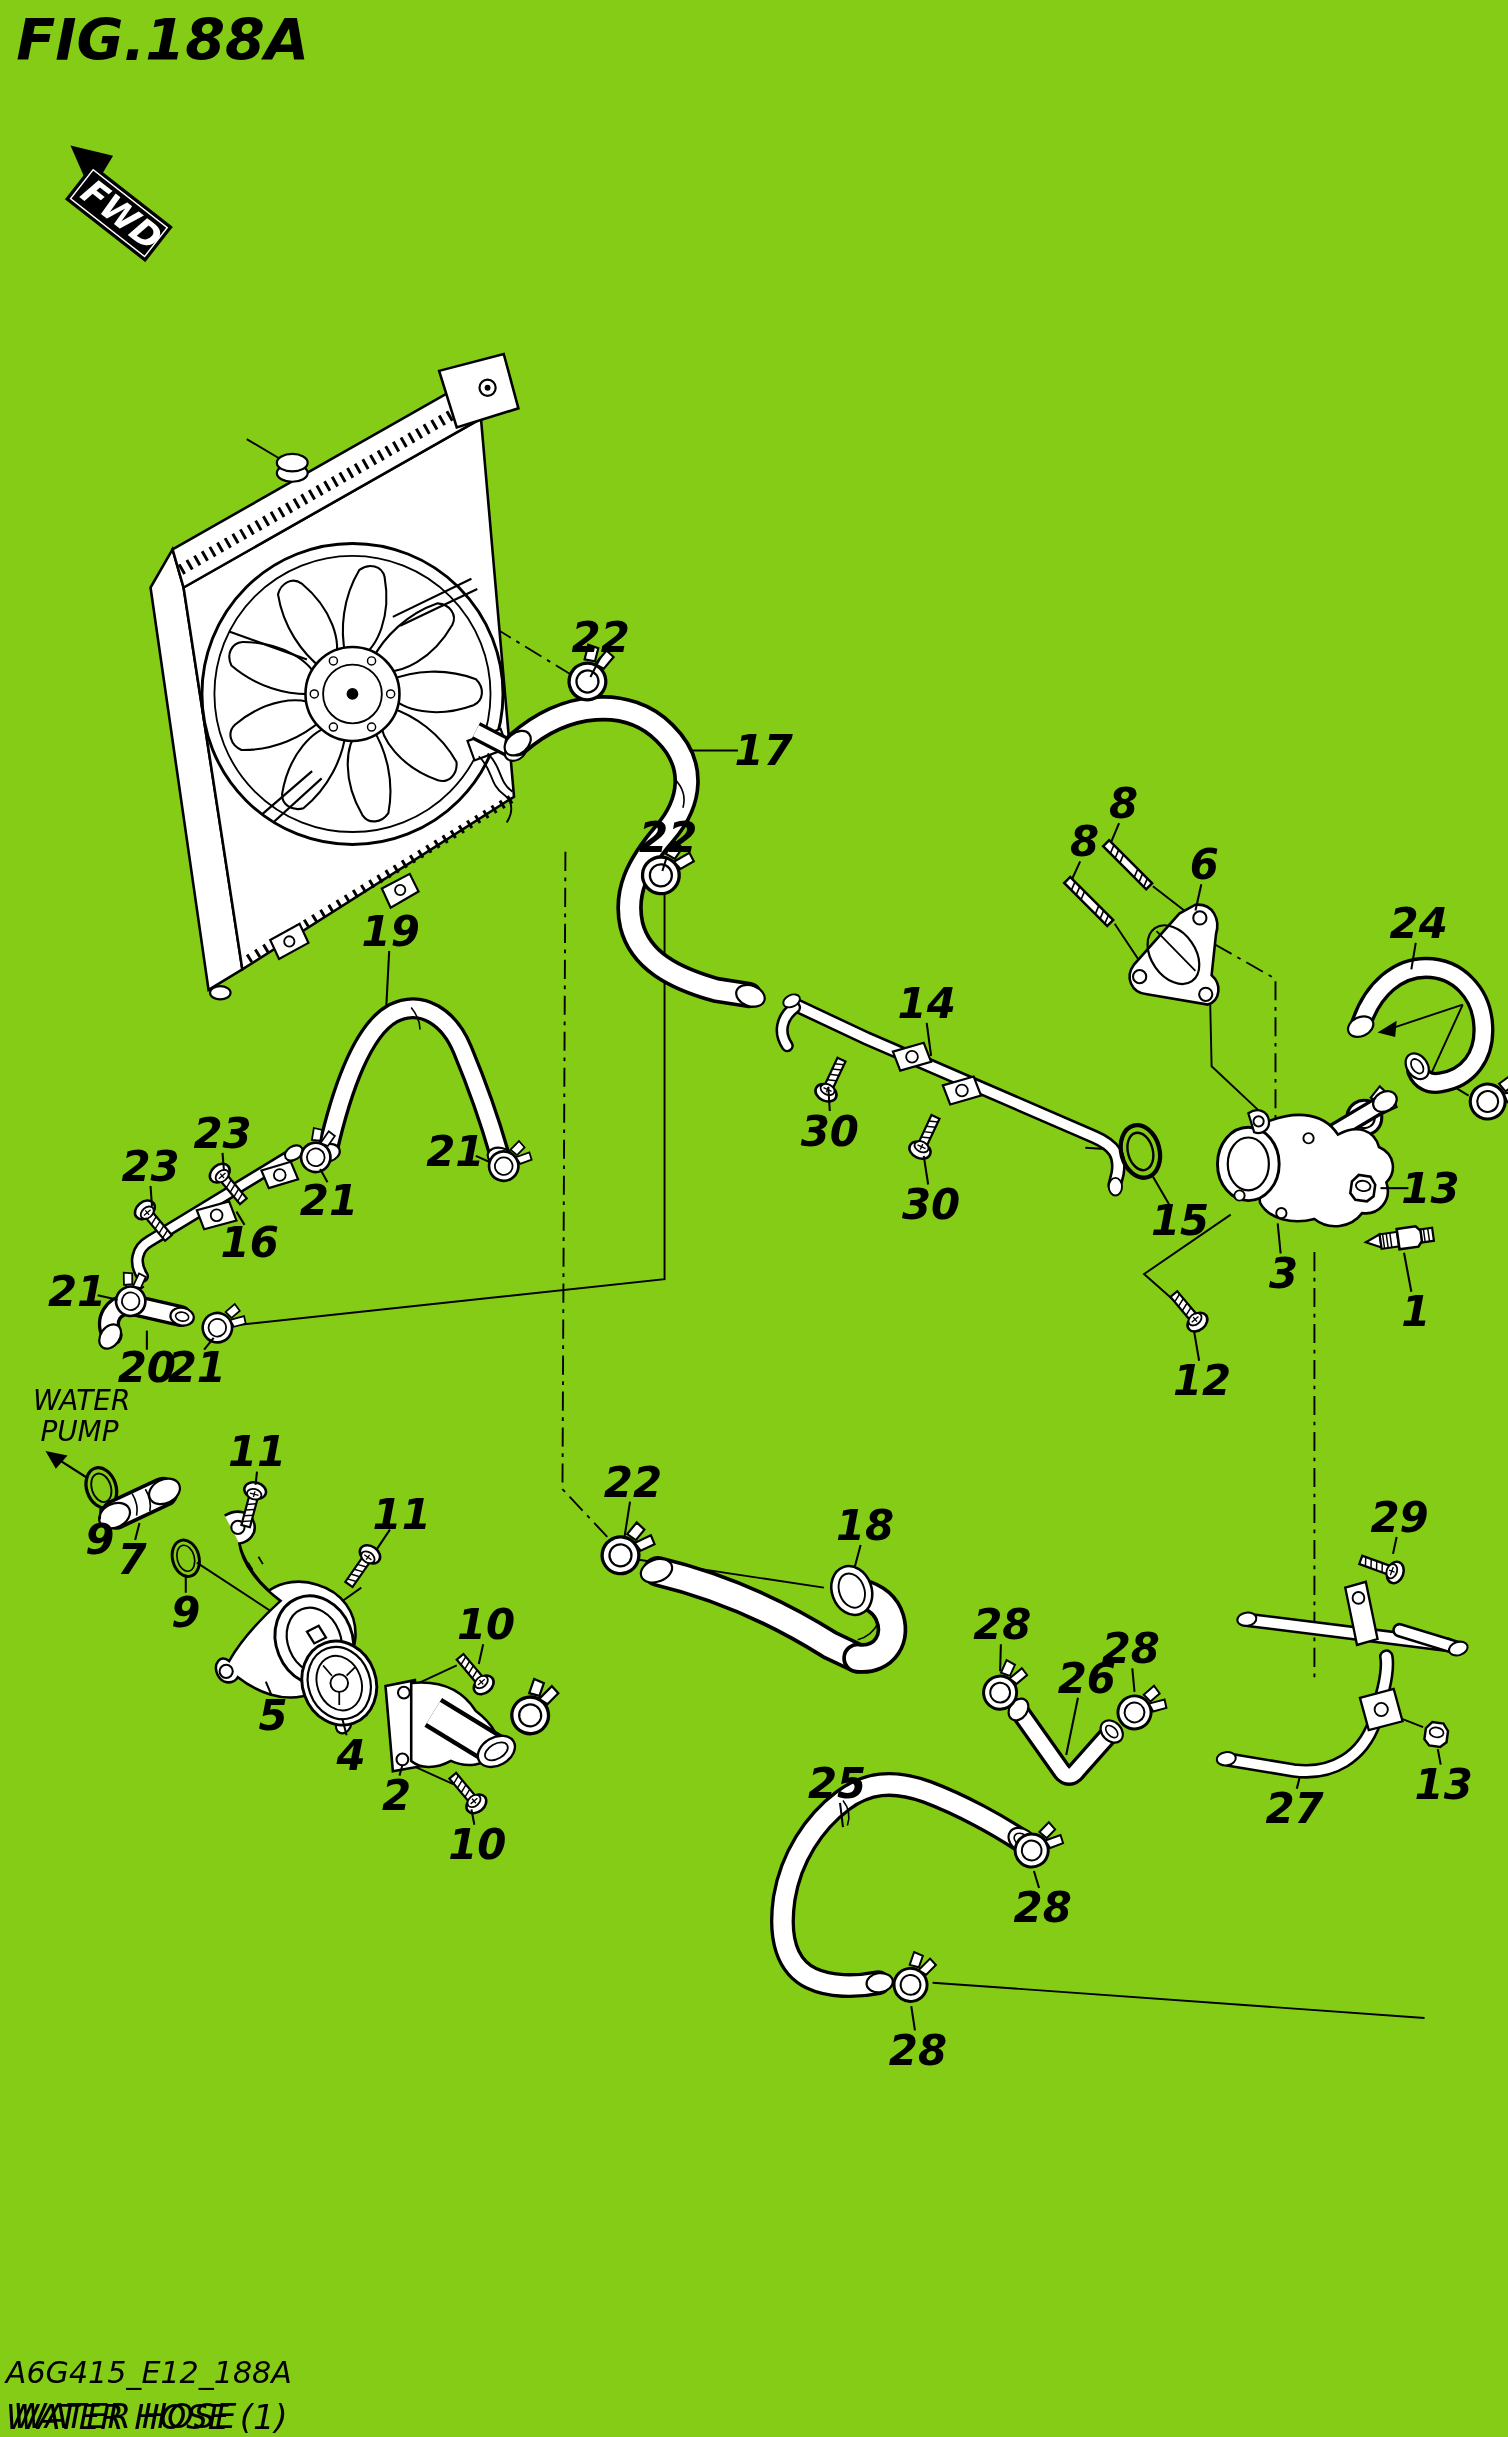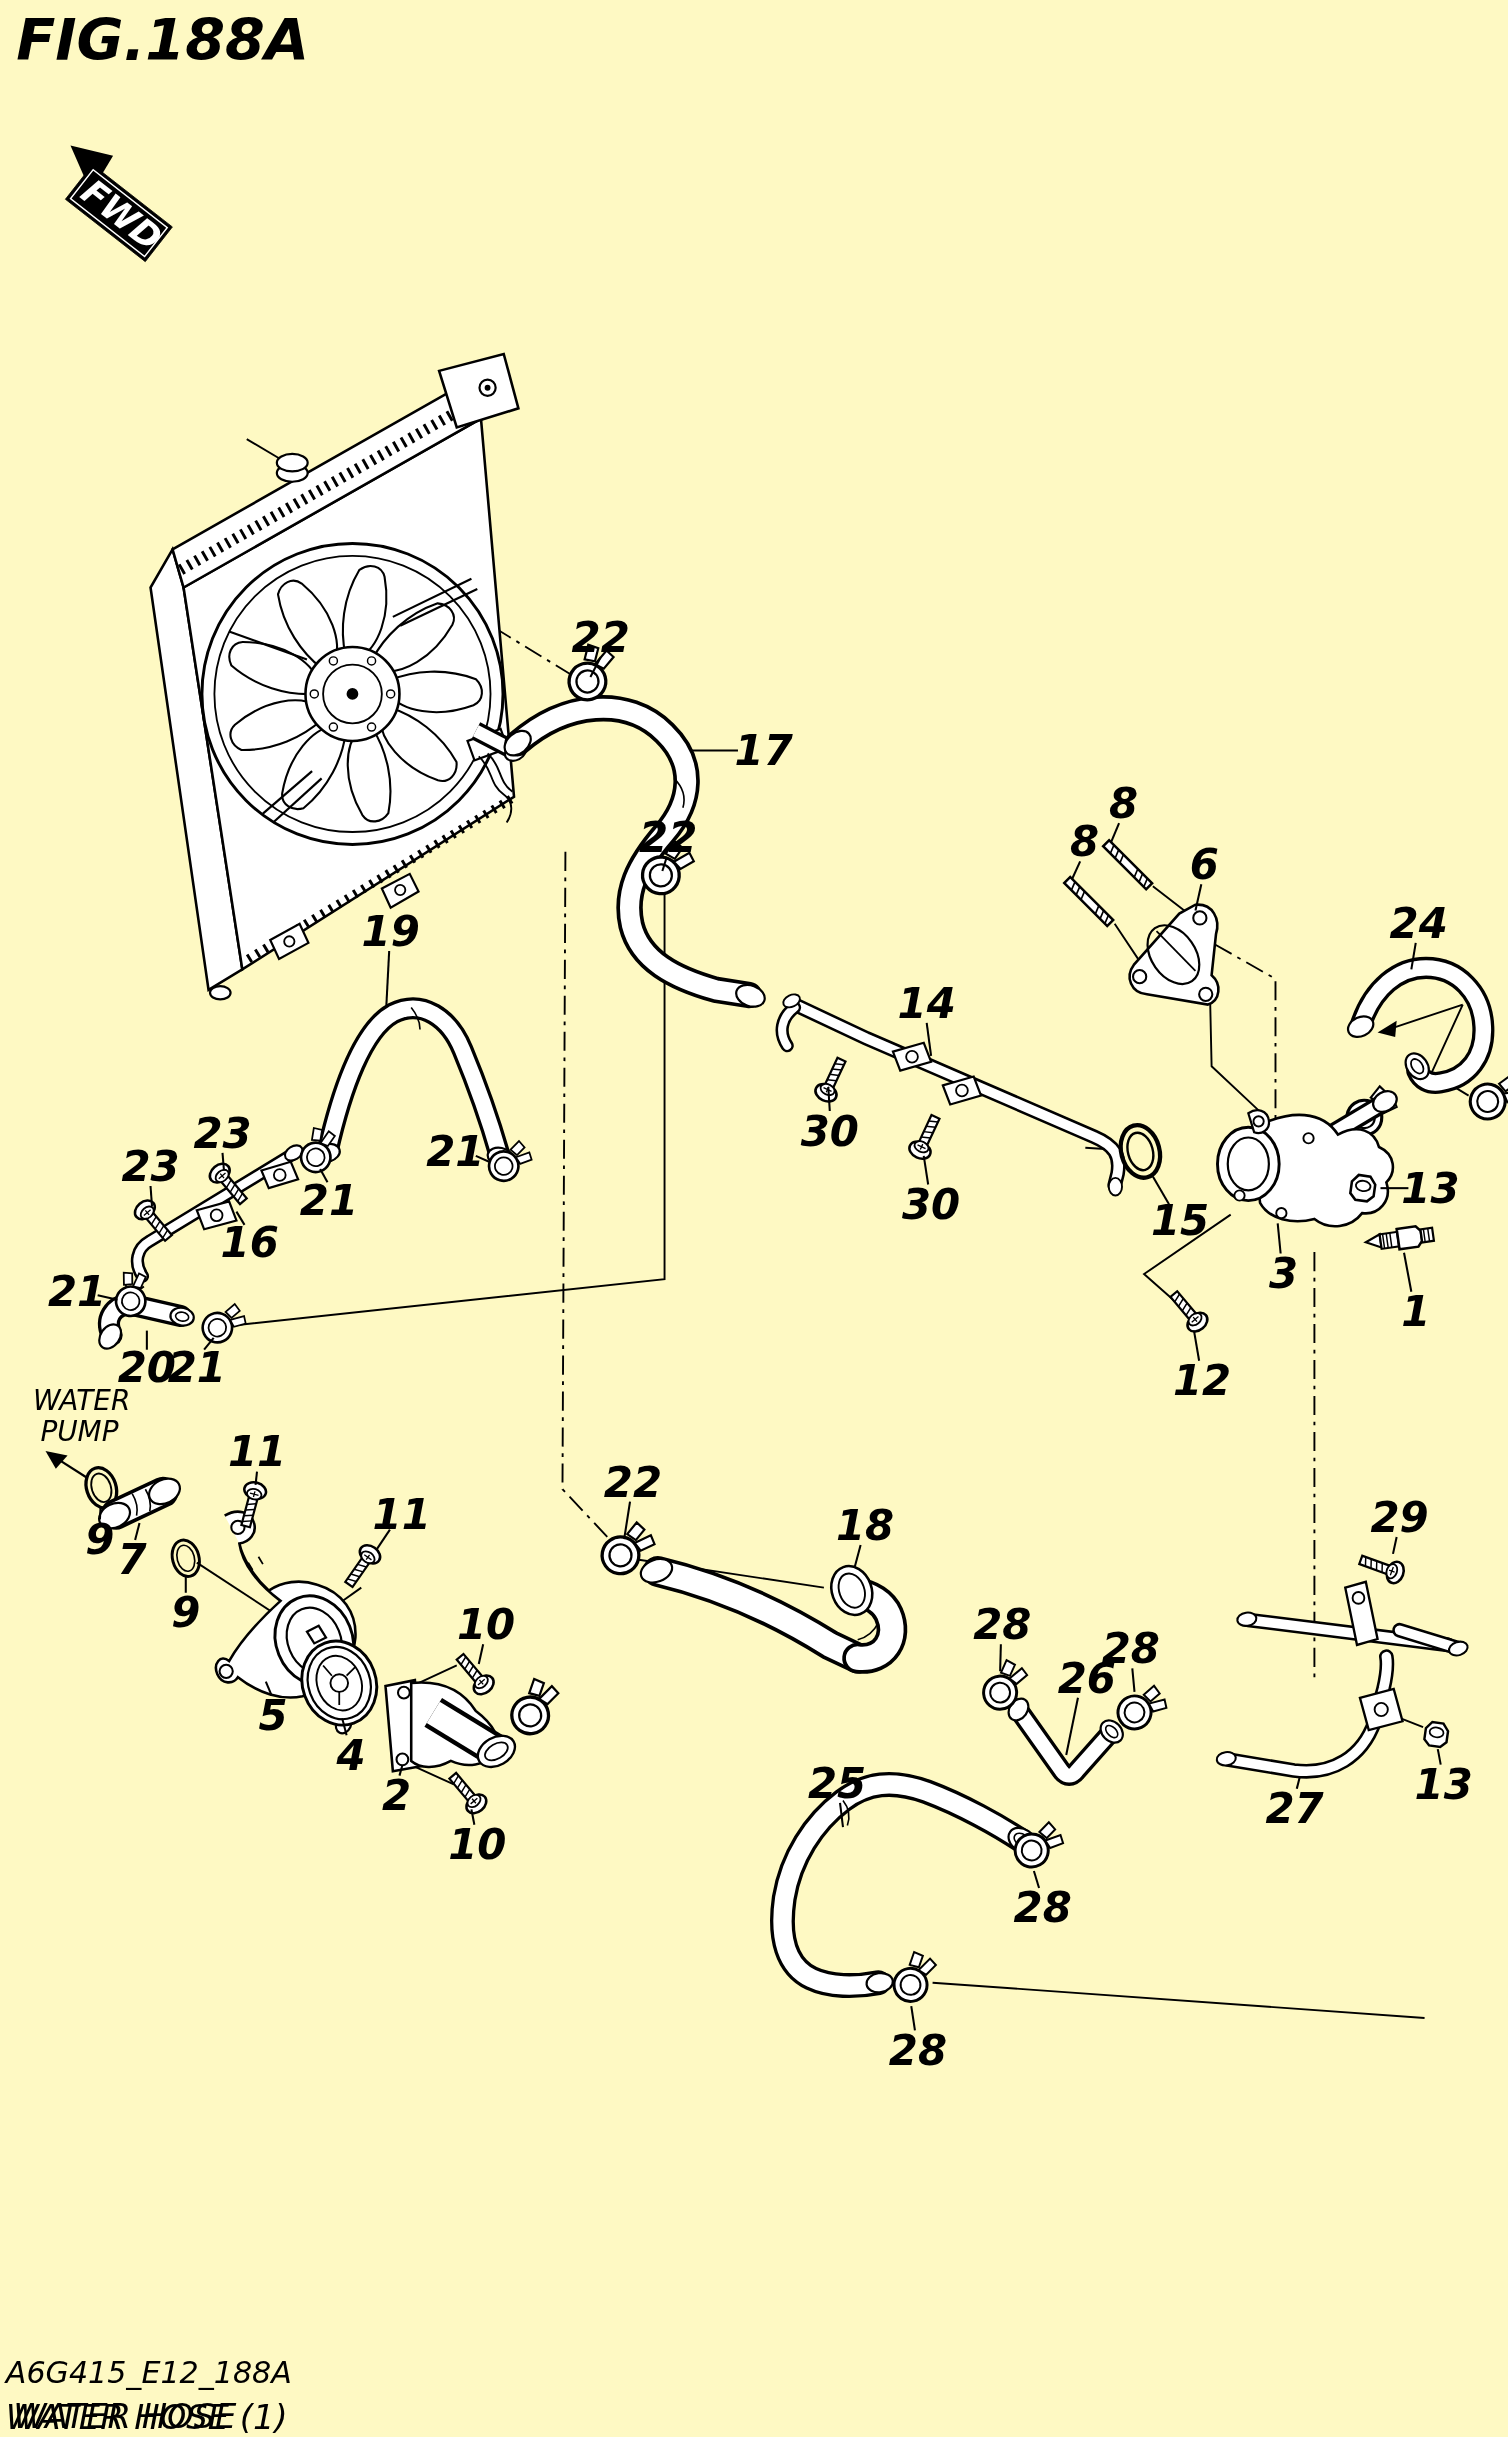--- a/index.html
+++ b/index.html
@@ -1,16 +1,16 @@
 <!DOCTYPE html>
 <html style="font-size:11.7px"><head>
 <meta charset="utf-8">
 <style>
   html,body{margin:0;padding:0;background:#fff;}
-  .page{position:relative;width:1509px;height:2438px;background:#fef9c3;overflow:hidden;}
+  .page{position:relative;width:1509px;height:2438px;background:#84cc16;overflow:hidden;}
   svg{display:block;}
   text{fill:#000;}
   .fig-title{font:italic 700 78px "DejaVu Sans",sans-serif;}
   .part-label{font:italic 700 57px "DejaVu Sans",sans-serif;text-anchor:middle;}
   .note{font:italic 400 38px "DejaVu Sans",sans-serif;}
   .footer-code{font:italic 400 41px "DejaVu Sans",sans-serif;}
   .footer-cap{font:italic 400 46px "DejaVu Sans",sans-serif;}
   .fwd-text{font:italic 700 47px "DejaVu Sans",sans-serif;fill:#fff;}
   .leader{stroke:#000;stroke-width:2.8;fill:none;}
   .dashdot{stroke:#000;stroke-width:2.6;fill:none;stroke-dasharray:26 9 5 9;}

